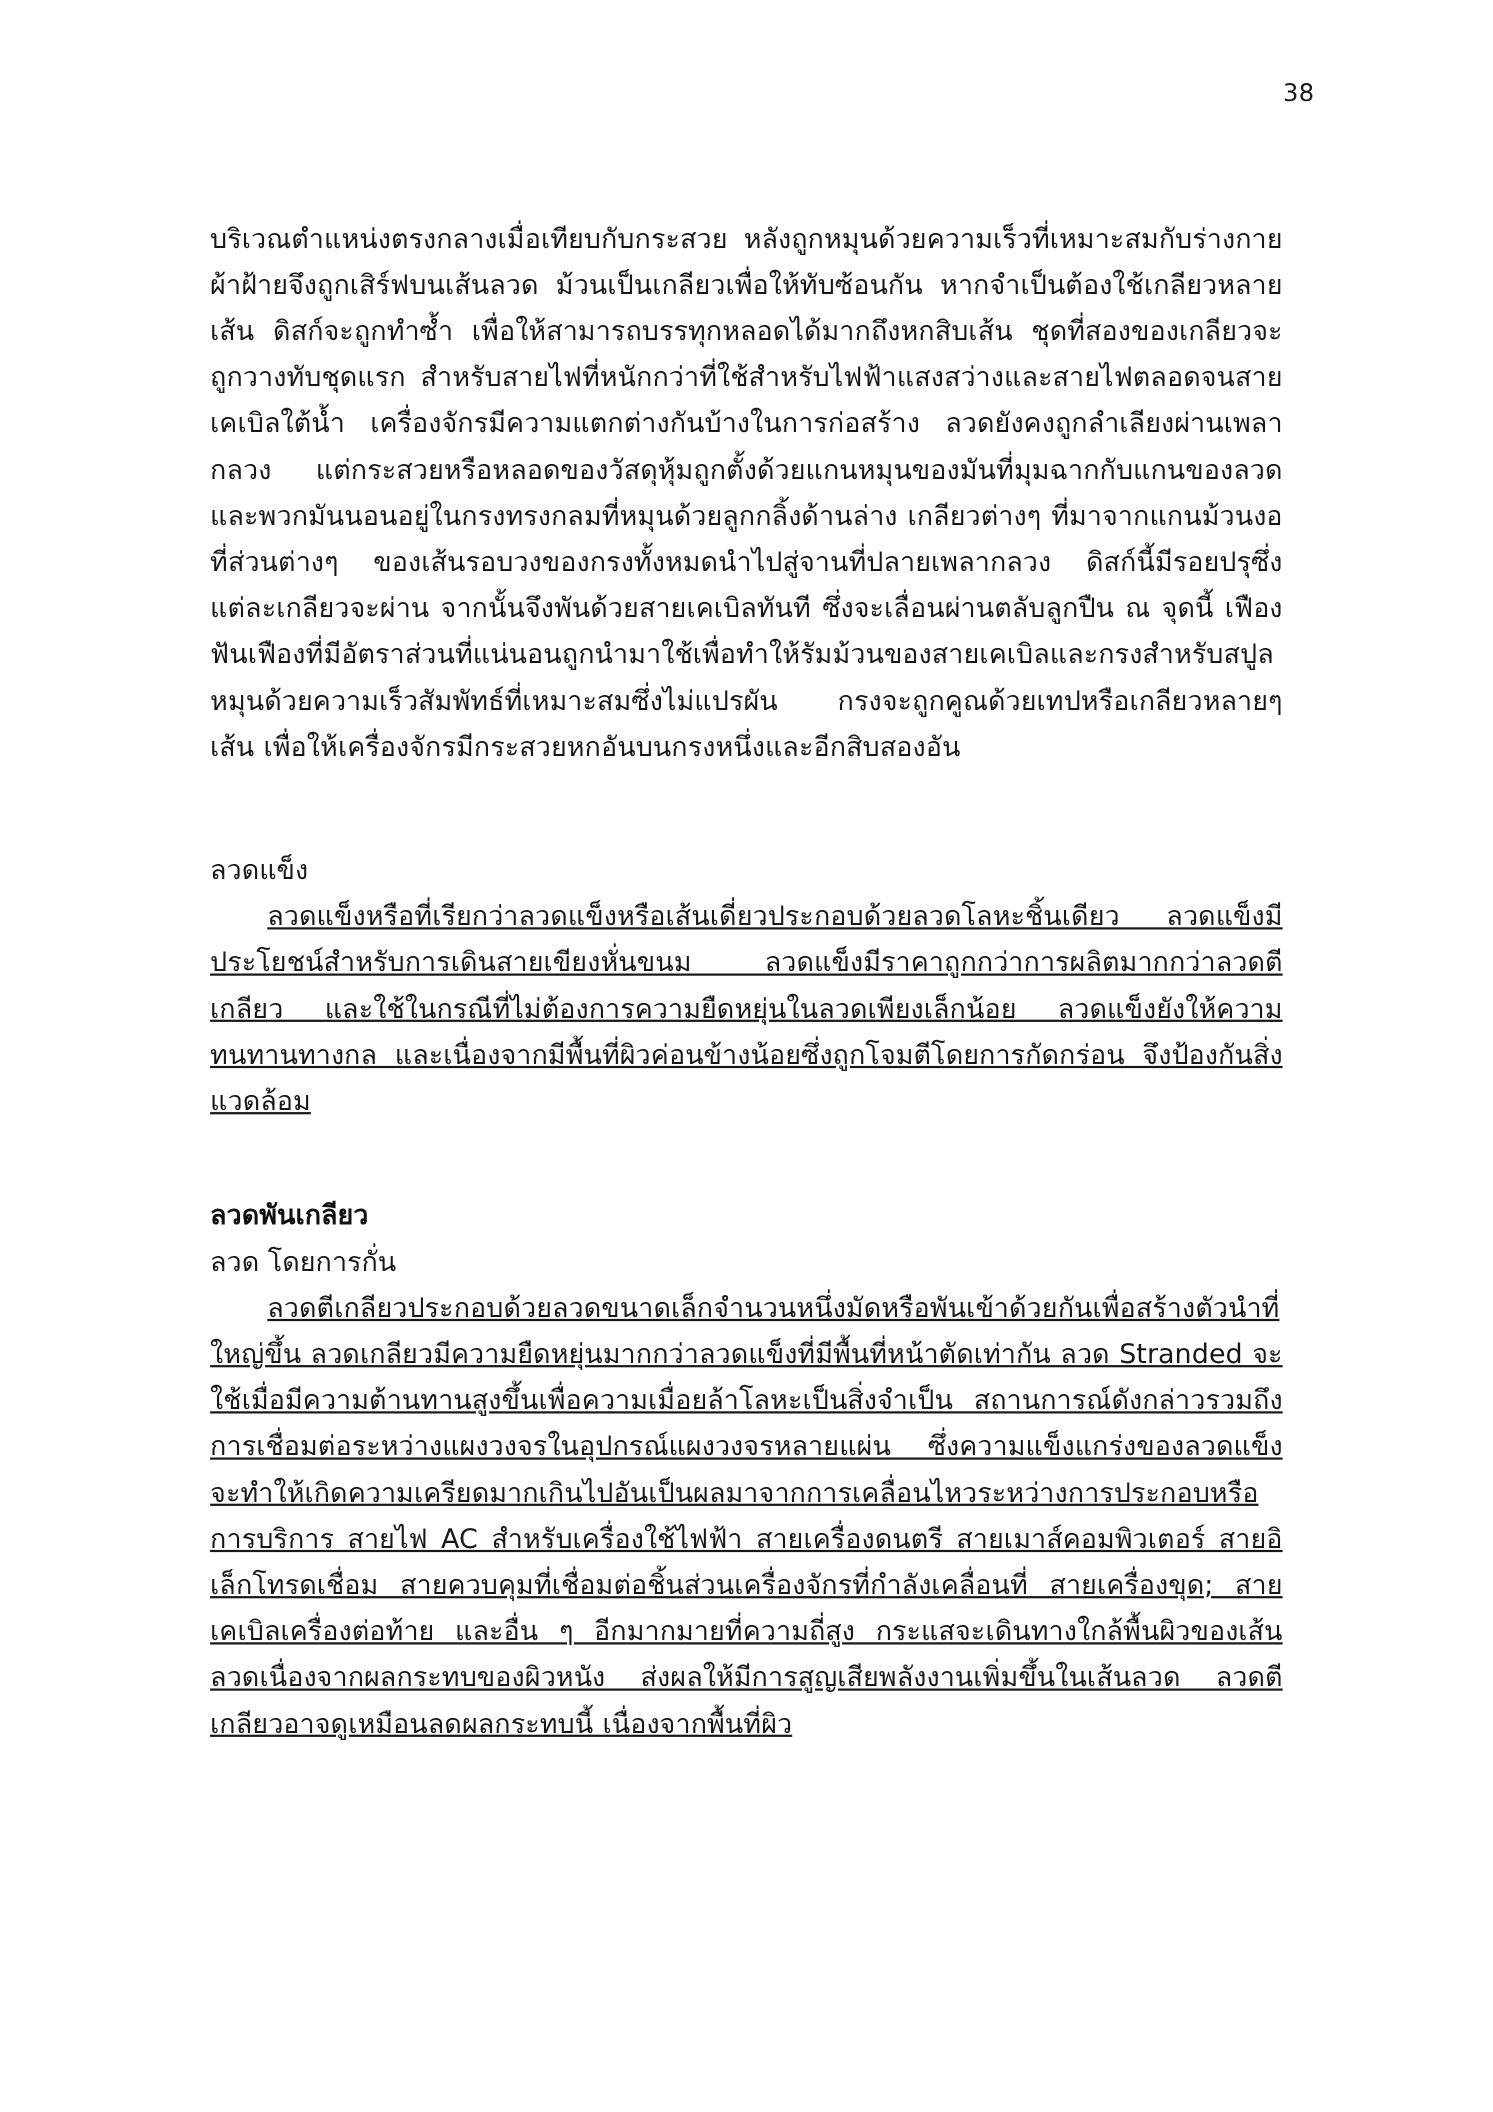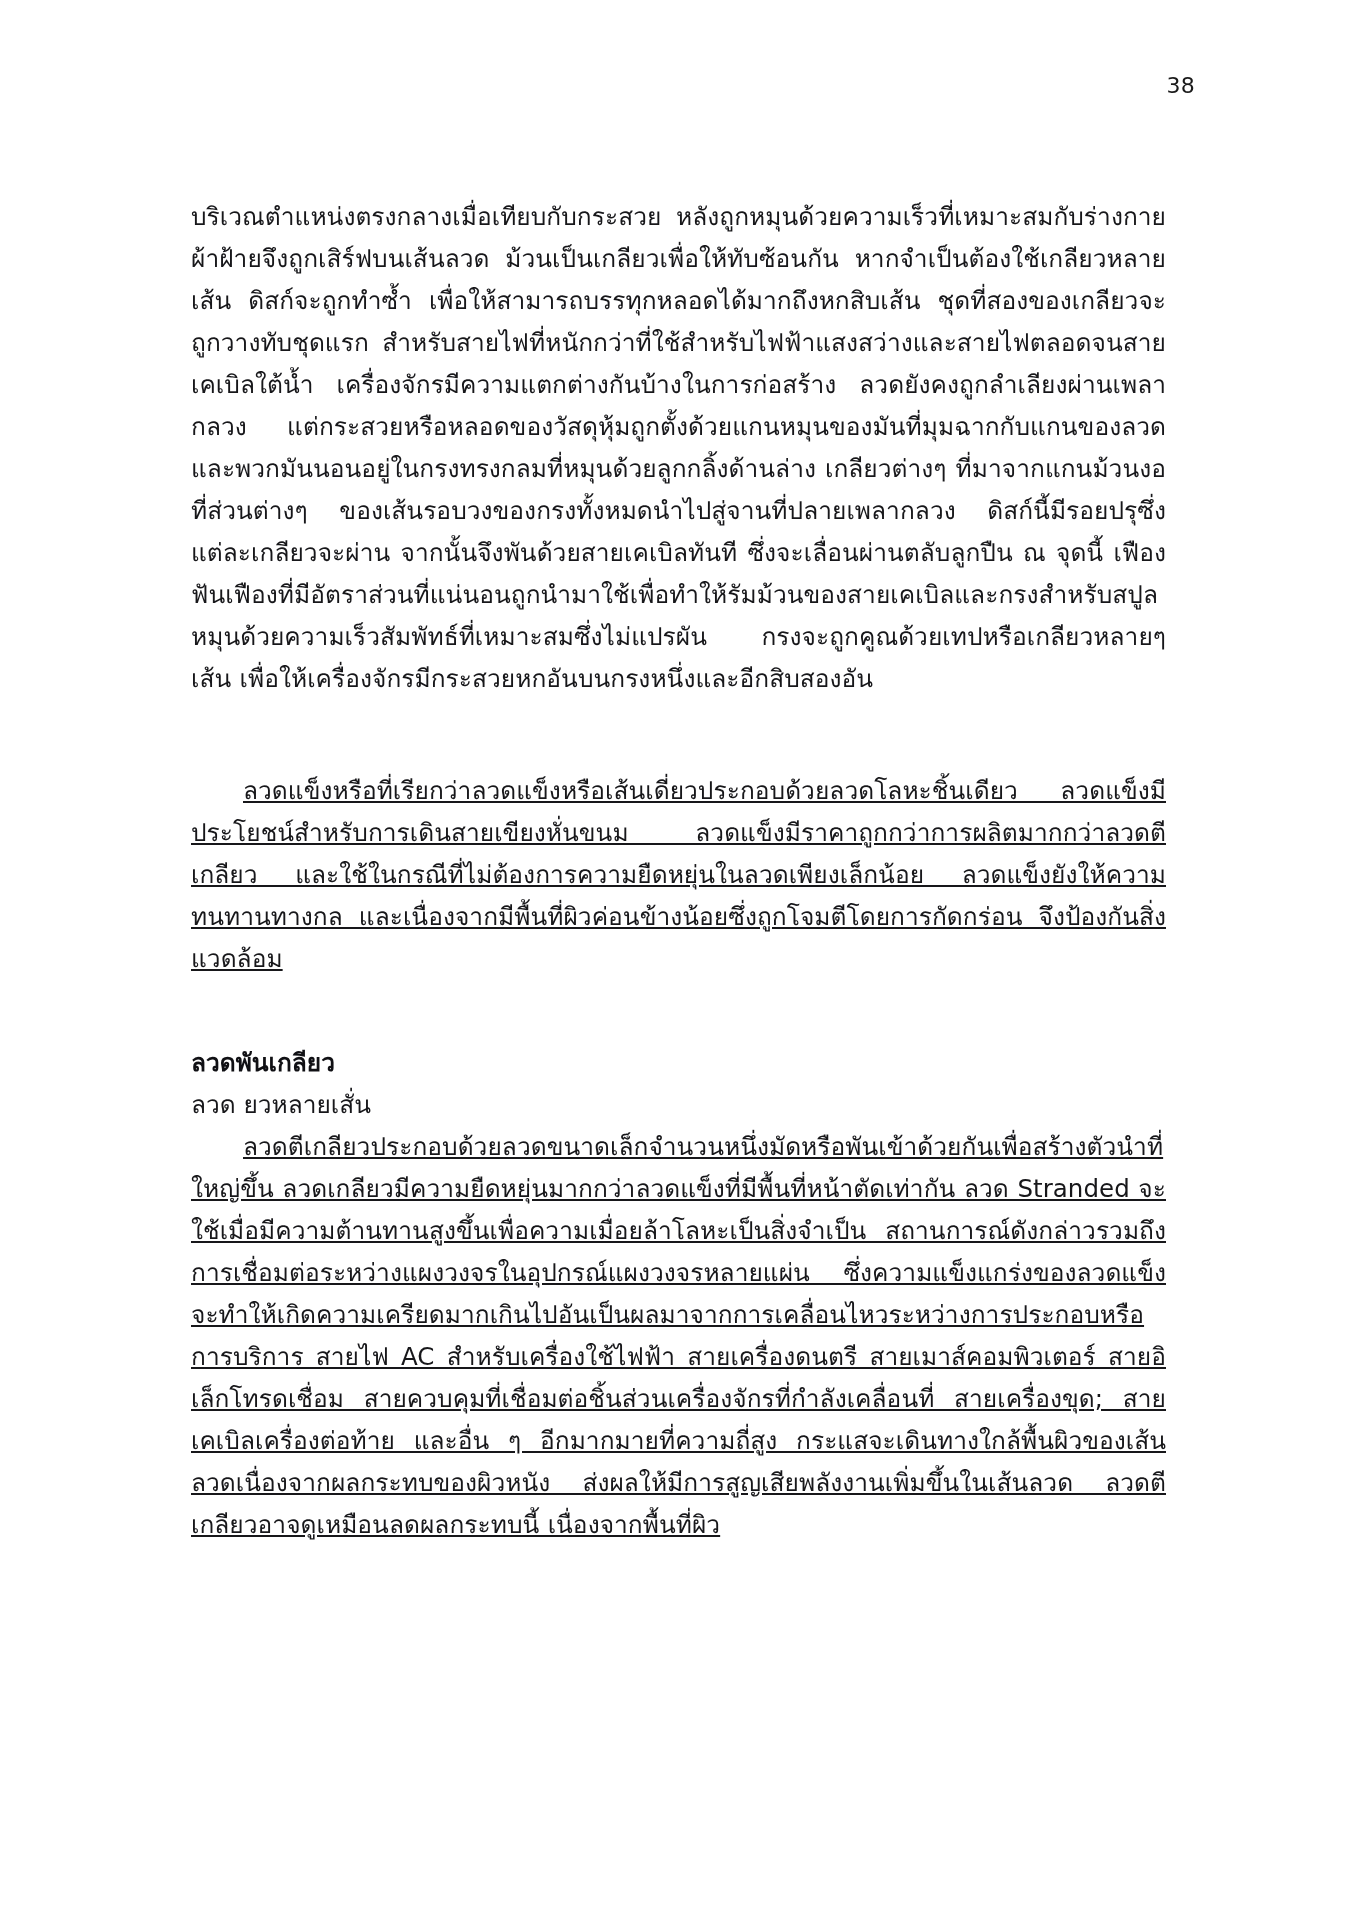--- a/index.html
+++ b/index.html
@@ -79,25 +79,26 @@
 
   <div class="page-number">38</div>
 
   <div class="content">
 
     <p class="para noindent">บริเวณตำแหน่งตรงกลางเมื่อเทียบกับกระสวย หลังถูกหมุนด้วยความเร็วที่เหมาะสมกับร่างกาย ผ้าฝ้ายจึงถูกเสิร์ฟบนเส้นลวด ม้วนเป็นเกลียวเพื่อให้ทับซ้อนกัน หากจำเป็นต้องใช้เกลียวหลายเส้น ดิสก์จะถูกทำซ้ำ เพื่อให้สามารถบรรทุกหลอดได้มากถึงหกสิบเส้น ชุดที่สองของเกลียวจะถูกวางทับชุดแรก สำหรับสายไฟที่หนักกว่าที่ใช้สำหรับไฟฟ้าแสงสว่างและสายไฟตลอดจนสายเคเบิลใต้น้ำ เครื่องจักรมีความแตกต่างกันบ้างในการก่อสร้าง ลวดยังคงถูกลำเลียงผ่านเพลากลวง แต่กระสวยหรือหลอดของวัสดุหุ้มถูกตั้งด้วยแกนหมุนของมันที่มุมฉากกับแกนของลวด และพวกมันนอนอยู่ในกรงทรงกลมที่หมุนด้วยลูกกลิ้งด้านล่าง เกลียวต่างๆ ที่มาจากแกนม้วนงอที่ส่วนต่างๆ ของเส้นรอบวงของกรงทั้งหมดนำไปสู่จานที่ปลายเพลากลวง ดิสก์นี้มีรอยปรุซึ่งแต่ละเกลียวจะผ่าน จากนั้นจึงพันด้วยสายเคเบิลทันที ซึ่งจะเลื่อนผ่านตลับลูกปืน ณ จุดนี้ เฟืองฟันเฟืองที่มีอัตราส่วนที่แน่นอนถูกนำมาใช้เพื่อทำให้รัมม้วนของสายเคเบิลและกรงสำหรับสปูลหมุนด้วยความเร็วสัมพัทธ์ที่เหมาะสมซึ่งไม่แปรผัน กรงจะถูกคูณด้วยเทปหรือเกลียวหลายๆ เส้น เพื่อให้เครื่องจักรมีกระสวยหกอันบนกรงหนึ่งและอีกสิบสองอัน</p>
 
     <div class="gap-xl"></div>
 
 
+    <p class="subheading">ลวดแข็ง</p>
 
     <p class="para indent">ลวดแข็งหรือที่เรียกว่าลวดแข็งหรือเส้นเดี่ยวประกอบด้วยลวดโลหะชิ้นเดียว ลวดแข็งมีประโยชน์สำหรับการเดินสายเขียงหั่นขนม ลวดแข็งมีราคาถูกกว่าการผลิตมากกว่าลวดตีเกลียว และใช้ในกรณีที่ไม่ต้องการความยืดหยุ่นในลวดเพียงเล็กน้อย ลวดแข็งยังให้ความทนทานทางกล และเนื่องจากมีพื้นที่ผิวค่อนข้างน้อยซึ่งถูกโจมตีโดยการกัดกร่อน จึงป้องกันสิ่งแวดล้อม</p>
 
     <div class="gap-l"></div>
 
     <p class="heading">ลวดพันเกลียว</p>
 
-    <p class="subheading">ลวด ยวหลายเสั่น</p>
+    <p class="subheading">ลวด โดยการกั่น</p>
 
     <p class="para indent">ลวดตีเกลียวประกอบด้วยลวดขนาดเล็กจำนวนหนึ่งมัดหรือพันเข้าด้วยกันเพื่อสร้างตัวนำที่ใหญ่ขึ้น ลวดเกลียวมีความยืดหยุ่นมากกว่าลวดแข็งที่มีพื้นที่หน้าตัดเท่ากัน ลวด Stranded จะใช้เมื่อมีความต้านทานสูงขึ้นเพื่อความเมื่อยล้าโลหะเป็นสิ่งจำเป็น สถานการณ์ดังกล่าวรวมถึงการเชื่อมต่อระหว่างแผงวงจรในอุปกรณ์แผงวงจรหลายแผ่น ซึ่งความแข็งแกร่งของลวดแข็งจะทำให้เกิดความเครียดมากเกินไปอันเป็นผลมาจากการเคลื่อนไหวระหว่างการประกอบหรือการบริการ สายไฟ AC สำหรับเครื่องใช้ไฟฟ้า สายเครื่องดนตรี สายเมาส์คอมพิวเตอร์ สายอิเล็กโทรดเชื่อม สายควบคุมที่เชื่อมต่อชิ้นส่วนเครื่องจักรที่กำลังเคลื่อนที่ สายเครื่องขุด; สายเคเบิลเครื่องต่อท้าย และอื่น ๆ อีกมากมายที่ความถี่สูง กระแสจะเดินทางใกล้พื้นผิวของเส้นลวดเนื่องจากผลกระทบของผิวหนัง ส่งผลให้มีการสูญเสียพลังงานเพิ่มขึ้นในเส้นลวด ลวดตีเกลียวอาจดูเหมือนลดผลกระทบนี้ เนื่องจากพื้นที่ผิว</p>
 
   </div>
 </div>
 
 </body></html>

